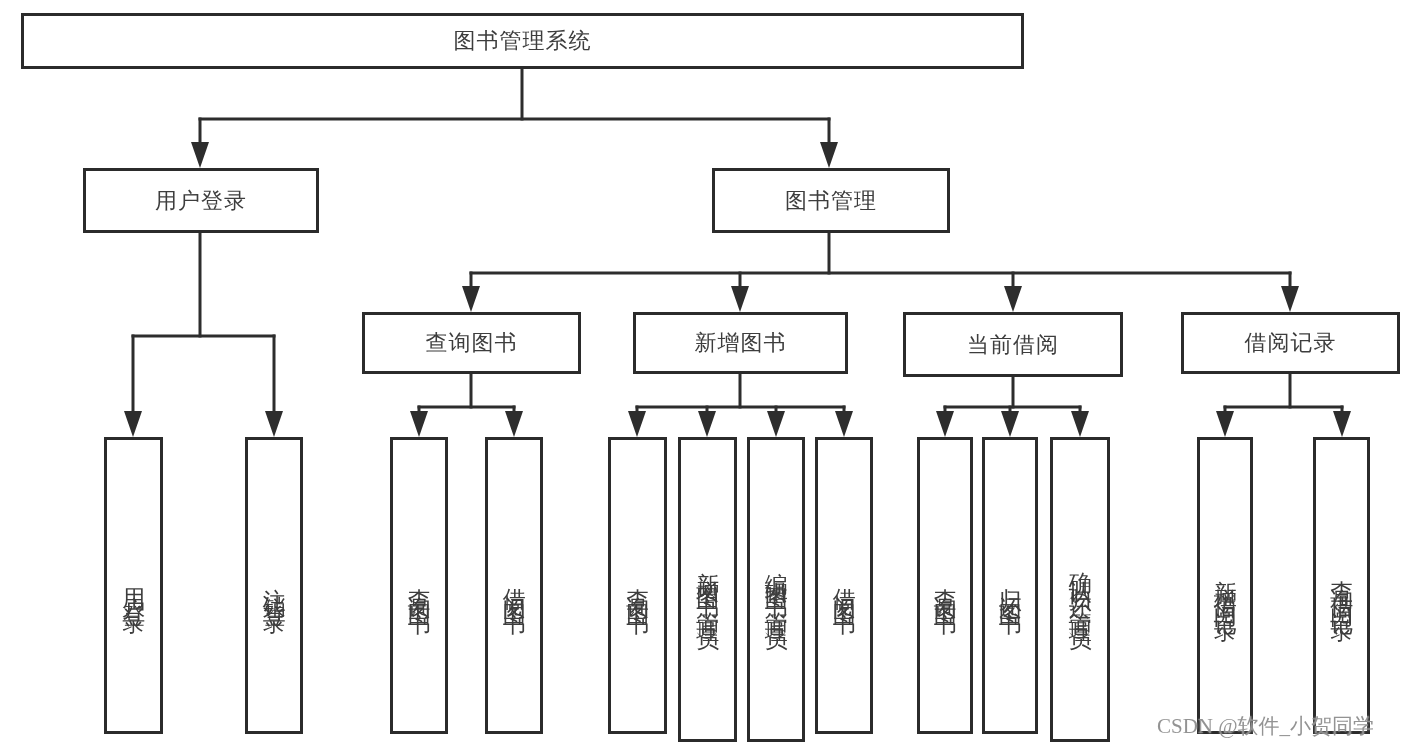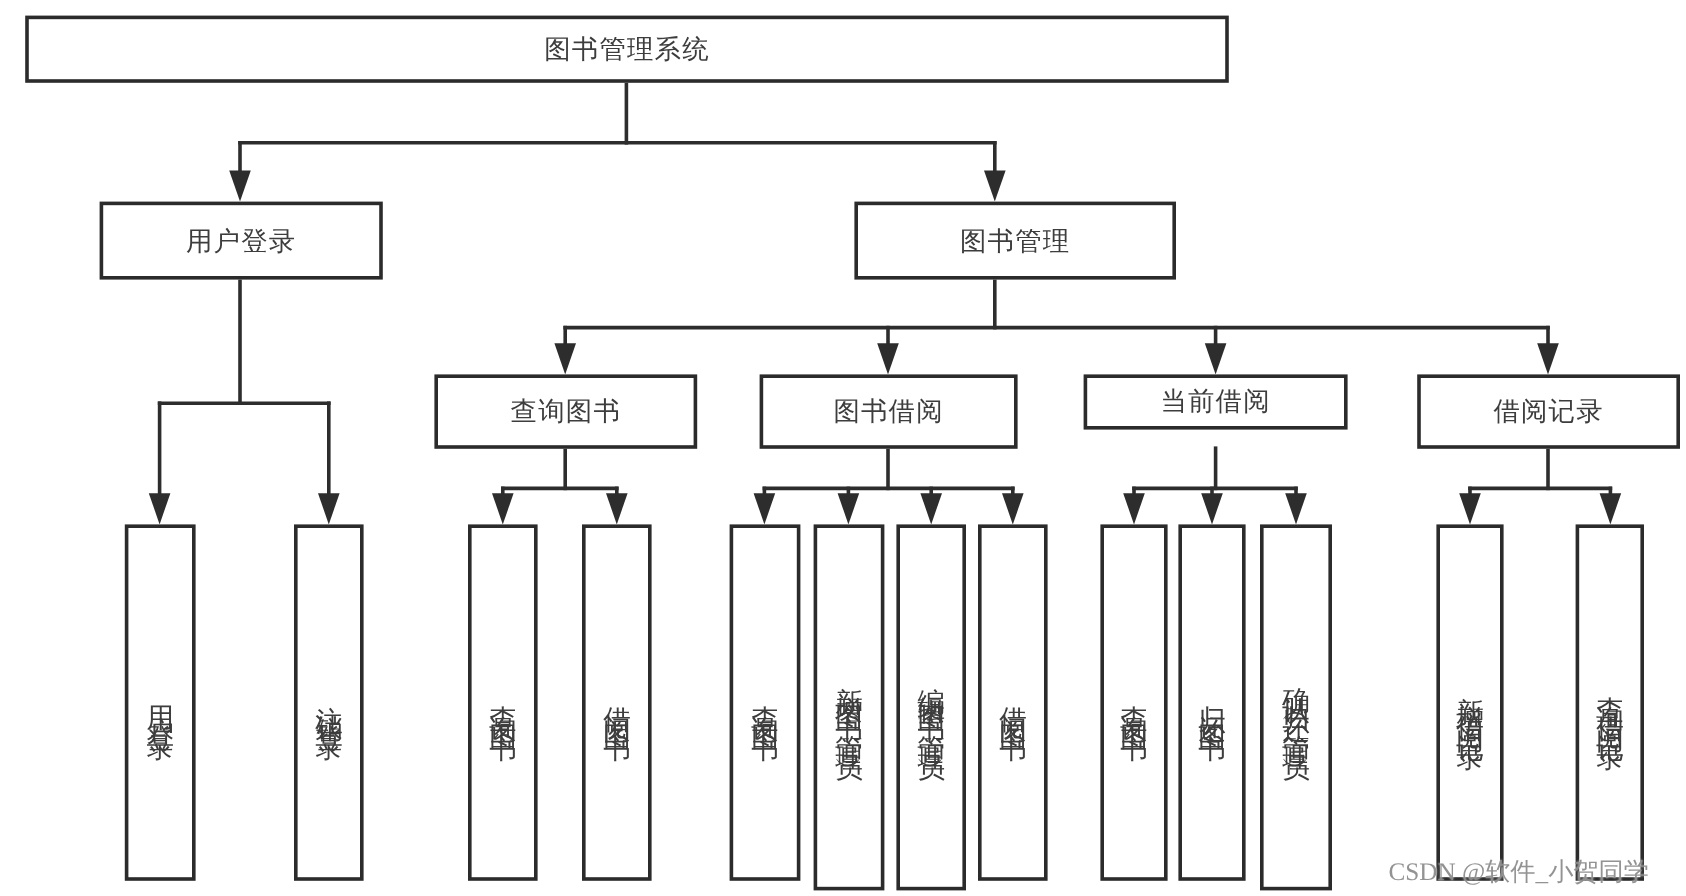--- a/index.html
+++ b/index.html
@@ -114,31 +114,31 @@
     <polygon points="1333,411 1351,411 1342,437"></polygon>
   </svg>
 
   <div class="box h-box" style="left:21px;top:13px;width:1003px;height:56px;">
     <span>图书管理系统</span>
   </div>
 
   <div class="box h-box" style="left:83px;top:168px;width:236px;height:65px;">
     <span>用户登录</span>
   </div>
-  <div class="box h-box" style="left:712px;top:168px;width:268px;height:65px;">
+  <div class="box h-box" style="left:712px;top:168px;width:238px;height:65px;">
     <span>图书管理</span>
   </div>
 
   <div class="box h-box" style="left:362px;top:312px;width:219px;height:62px;">
     <span>查询图书</span>
   </div>
   <div class="box h-box" style="left:633px;top:312px;width:215px;height:62px;">
-    <span>图书借阅</span>
+    <span>新增图书</span>
   </div>
-  <div class="box h-box" style="left:903px;top:312px;width:220px;height:46px;">
+  <div class="box h-box" style="left:903px;top:312px;width:220px;height:65px;">
     <span>当前借阅</span>
   </div>
   <div class="box h-box" style="left:1181px;top:312px;width:219px;height:62px;">
     <span>借阅记录</span>
   </div>
 
   <div class="box v-box" style="left:104px;top:437px;width:59px;height:297px;">
     <span>用户登录</span>
   </div>
   <div class="box v-box" style="left:245px;top:437px;width:58px;height:297px;">

